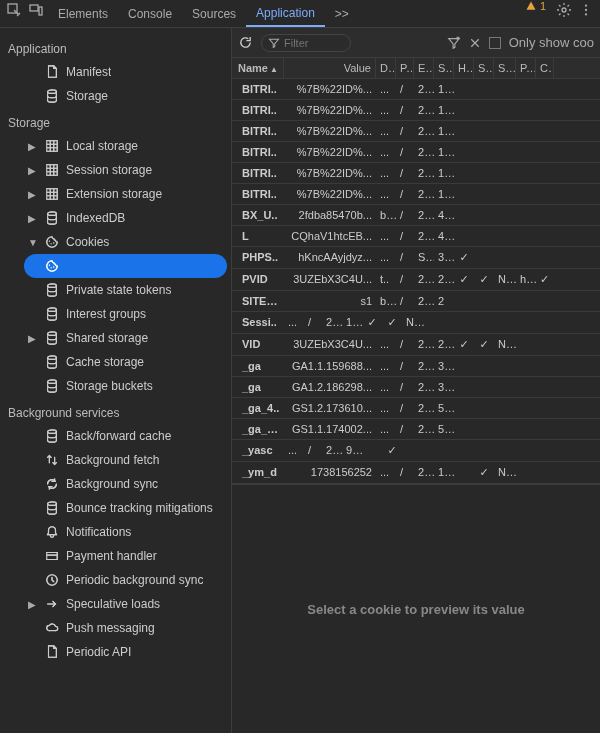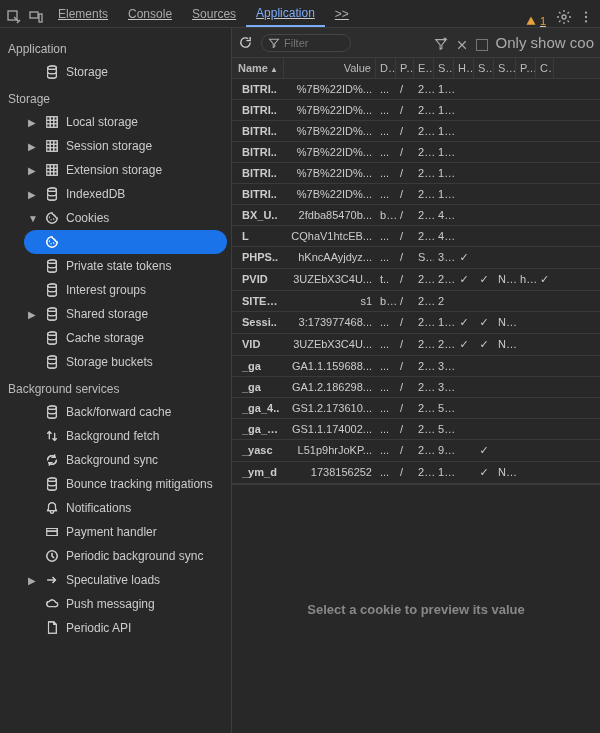--- a/index.html
+++ b/index.html
@@ -1,17 +1,17 @@
 <!DOCTYPE html>
 <html><head>
 <meta charset="utf-8">
 <style>
 * { box-sizing: border-box; margin: 0; padding: 0; }
 body { width: 600px; height: 733px; background: #282828; color: #c7c7c7; font-family: "Segoe UI", Arial, sans-serif; font-size: 12px; overflow: hidden; }
-.top-tabs { display: flex; align-items: flex-end; height: 28px; border-bottom: 1px solid #3d3d3d; padding: 0 4px; gap: 2px; text-decoration: underline; }
+.top-tabs { display: flex; align-items: flex-start; height: 28px; border-bottom: 1px solid #3d3d3d; padding: 0 4px; gap: 2px; }
 .top-tabs .ic { width: 20px; height: 20px; display: flex; align-items: center; justify-content: center; color: #aaa; }
 .top-tabs .sp { flex: 1; display: flex; align-items: center; height: 100%; }
 .top-tabs .tab { padding: 0 10px; height: 100%; display: flex; align-items: center; color: #aaa; cursor: default; }
 .top-tabs .tab.active { color: #7cacf8; border-bottom: 2px solid #7cacf8; }
 .warn { display: flex; align-items: center; gap: 3px; color: #e6a23c; font-size: 11px; padding: 0 6px; }
 .warn svg { fill: #e6a23c; }
 .main { display: flex; height: calc(100% - 28px); }
 .sidebar { width: 232px; background: #282828; border-right: 1px solid #3d3d3d; overflow-y: auto; padding: 6px 0; }
 .sidebar::-webkit-scrollbar { width: 10px; }
 .sidebar::-webkit-scrollbar-thumb { background: #555; }
@@ -21,21 +21,21 @@
 .node.sub2 { padding-left: 44px; }
 .node.selected { background: #1a73e8; color: #fff; border-radius: 12px 12px 12px 12px; margin: 0 4px 0 24px; padding-left: 20px; }
 .node .arrow { width: 10px; color: #aaa; font-size: 10px; }
 .node .ic { width: 16px; display: flex; align-items: center; justify-content: center; }
 .node .lbl { white-space: nowrap; overflow: hidden; text-overflow: ellipsis; }
 .right { flex: 1; display: flex; flex-direction: column; }
 .toolbar { display: flex; align-items: center; height: 30px; border-bottom: 1px solid #3d3d3d; padding: 0 6px; gap: 8px; background: #2d2d2d; }
 .toolbar .ic { color: #aaa; display: flex; align-items: center; }
 .filter-box { display: flex; align-items: center; gap: 4px; background: #2b2b2b; border: 1px solid #444; border-radius: 9px; padding: 2px 6px; flex: 0 0 90px; }
 .filter-box input { background: transparent; border: none; color: #ccc; width: 60px; font-size: 11px; outline: none; }
-.toolbar .rest { margin-left: auto; display: flex; align-items: flex-end; gap: 8px; font-size: 15px; color: #aaa; }
+.toolbar .rest { margin-left: auto; display: flex; align-items: center; gap: 8px; font-size: 13px; color: #aaa; }
 .chk { width: 12px; height: 12px; border: 1px solid #777; display: inline-block; flex-shrink: 0; }
 .thead, .trow { display: flex; border-bottom: 1px solid #3a3a3a; font-size: 11px; }
 .thead { background: #2d2d2d; color: #bbb; font-weight: 500; }
 .thead .cell { border-right: 1px solid #3a3a3a; }
 .cell { padding: 4px 4px; overflow: hidden; white-space: nowrap; text-overflow: ellipsis; }
 .c-name { width: 52px; padding-left: 10px; font-weight: bold; }
 .thead .c-name { padding-left: 6px; }
 .c-value { width: 92px; text-align: right; }
 .c-d { width: 20px; }
 .c-p { width: 18px; }
@@ -96,20 +96,31 @@
     </div>
 </div>
 
 <div class="main">
   <div class="sidebar" id="sidebar">
       <div class="section-title">Application</div>
       <div class="node sub">
         <span class="arrow"></span>
         <span class="ic">
           <svg width="14" height="14" viewBox="0 0 16 16" fill="none" stroke="currentColor" stroke-width="1.3" stroke-linecap="round">
+            <path d="M4 1h6l3 3v10H4"></path>
+            <path d=" M10 1v3h3"></path>
+            <path d="M4 1h6l3 3v10H4z M10 1v3h3"></path>
+          </svg>
+        </span>
+        <span class="lbl">Manifest</span>
+      </div>
+      <div class="node sub">
+        <span class="arrow"></span>
+        <span class="ic">
+          <svg width="14" height="14" viewBox="0 0 16 16" fill="none" stroke="currentColor" stroke-width="1.3" stroke-linecap="round">
             <path d="M3 3c0-1 2-2 5-2s5 1 5 2v10c0 1-2 2-5 2s-5-1-5-2"></path>
             <path d=" M3 3c0 1 2 2 5 2s5-1 5-2 M3 8c0 1 2 2 5 2s5-1 5-2"></path>
             <path d="M3 3c0-1 2-2 5-2s5 1 5 2v10c0 1-2 2-5 2s-5-1-5-2z M3 3c0 1 2 2 5 2s5-1 5-2 M3 8c0 1 2 2 5 2s5-1 5-2"></path>
           </svg>
         </span>
         <span class="lbl">Storage</span>
       </div>
       <div class="section-title">Storage</div>
       <div class="node sub">
         <span class="arrow">▶</span>
@@ -521,21 +532,20 @@
           <div class="cell c-e">2..</div>
           <div class="cell c-s">2</div>
           <div class="cell c-h"></div>
           <div class="cell c-ss"></div>
           <div class="cell c-sn"></div>
           <div class="cell c-pp"></div>
           <div class="cell c-pr"></div>
         </div>
         <div class="trow">
           <div class="cell c-name">Sessi..</div>
-          <div class="cell c-value">3:173977468...</div>
           <div class="cell c-d">...</div>
           <div class="cell c-p">/</div>
           <div class="cell c-e">2..</div>
           <div class="cell c-s">1..</div>
           <div class="cell c-h">✓</div>
           <div class="cell c-ss">✓</div>
           <div class="cell c-sn">N..</div>
           <div class="cell c-pp"></div>
           <div class="cell c-pr"></div>
         </div>
@@ -599,21 +609,20 @@
           <div class="cell c-e">2..</div>
           <div class="cell c-s">5..</div>
           <div class="cell c-h"></div>
           <div class="cell c-ss"></div>
           <div class="cell c-sn"></div>
           <div class="cell c-pp"></div>
           <div class="cell c-pr"></div>
         </div>
         <div class="trow">
           <div class="cell c-name">_yasc</div>
-          <div class="cell c-value">L51p9hrJoKP...</div>
           <div class="cell c-d">...</div>
           <div class="cell c-p">/</div>
           <div class="cell c-e">2..</div>
           <div class="cell c-s">9..</div>
           <div class="cell c-h"></div>
           <div class="cell c-ss">✓</div>
           <div class="cell c-sn"></div>
           <div class="cell c-pp"></div>
           <div class="cell c-pr"></div>
         </div>

